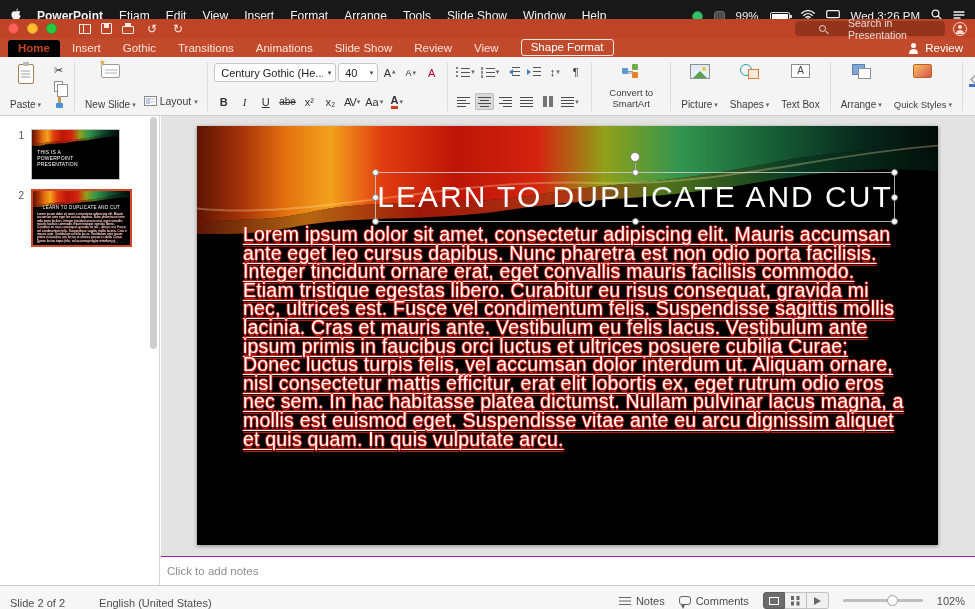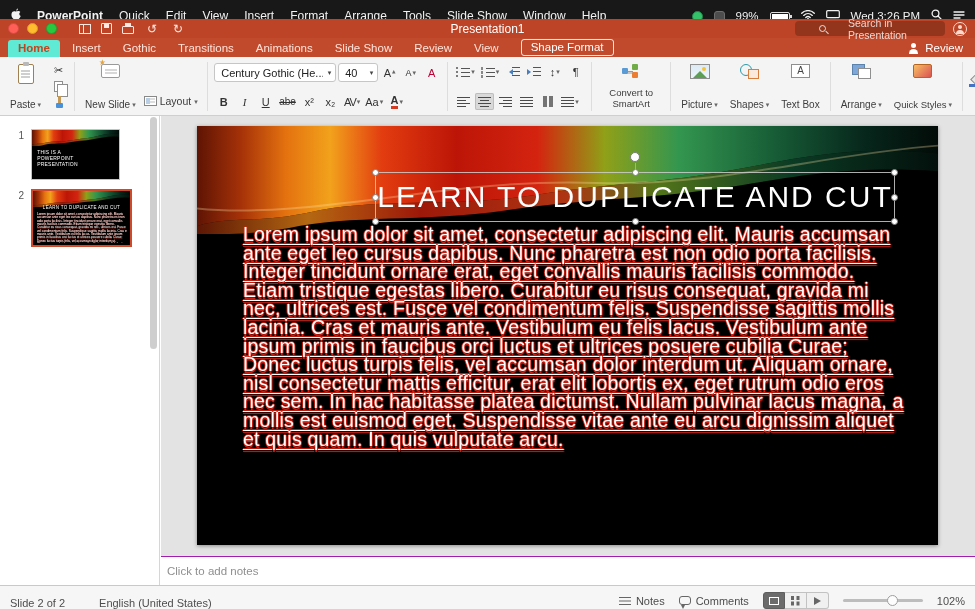--- a/index.html
+++ b/index.html
@@ -54,21 +54,21 @@
   .tb-account::before { content:""; position:absolute; left:4px; top:2.5px; width:4px; height:4px; border-radius:50%; background:#ffd9cc; }
   .tb-account::after { content:""; position:absolute; left:2px; top:7.5px; width:8px; height:4px; border-radius:4px 4px 0 0; background:#ffd9cc; }
 
   
   .tabrow {
     position:absolute; top:38px; left:0; right:0; height:19px;
     background:#c24a2c; display:flex; align-items:flex-end; padding:0 0 0 8px; gap:2px;
     font-size:11.5px; color:#ffe3da;
   }
   .tab { padding:2px 10px 3px; border-radius:3px 3px 0 0; cursor:default; }
-  .tab.active { background:#5eead4; color:#c2451f; font-weight:bold; }
+  .tab.active { background:#000000; color:#c2451f; font-weight:bold; }
   .tab.contextual { border:1px solid rgba(255,255,255,0.85); border-radius:3px; margin:0 0 1px 10px; padding:1px 9px 2px; color:#fff; }
   .share-btn { margin-left:auto; display:flex; align-items:center; gap:5px; color:#fff; padding:0 12px 3px; font-size:11.5px; }
   .share-person { width:12px; height:11px; position:relative; }
   .share-person::before { content:""; position:absolute; left:3px; top:0; width:5px; height:5px; border-radius:50%; background:#fff; }
   .share-person::after { content:""; position:absolute; left:1px; top:6px; width:9px; height:5px; border-radius:5px 5px 0 0; background:#fff; }
 
   
   .ribbon {
     position:absolute; top:57px; left:0; right:0; height:59px;
     background:#f4f4f4; border-bottom:1px solid #cfcfcf;
@@ -275,21 +275,21 @@
 
 <div class="screen">
 
   <div class="menubar">
     <span>
       <svg width="11" height="13" viewBox="0 0 11 13">
           <path d="M7.8 0.4c.2 1-.4 2-1.3 2.3-.3-1 .4-2.1 1.3-2.3zM6.2 3.3c.8 0 1.3-.5 2.2-.4.8.1 1.5.5 1.9 1.1-1.6 1-1.3 3.2.4 3.9-.4 1.1-.9 2.1-1.7 2.9-.6.6-1.2.6-1.9.3-.7-.3-1.2-.3-1.9 0-.7.3-1.3.3-1.9-.3C1.9 9.5 1.1 7.2 1.6 5.4 2 4.1 3 3.3 4.2 3.3c.7 0 1.3.4 2 0z" fill="#f2f2f2"></path>
         </svg>
     </span>
     <span class="bold">PowerPoint</span>
-    <span>Quick</span>
+    <span>Etiam</span>
     <span>Edit</span>
     <span>View</span>
     <span>Insert</span>
     <span>Format</span>
     <span>Arrange</span>
     <span>Tools</span>
     <span>Slide Show</span>
     <span>Window</span>
     <span>Help</span>
 
@@ -329,21 +329,20 @@
     <span class="tl red"></span>
     <span class="tl yel"></span>
     <span class="tl grn"></span>
     <span class="qa">
       <span class="qa-panels"></span>
       <span class="qa-save"></span>
       <span class="qa-print"></span>
       <span class="qa-btn">↺</span>
       <span class="qa-btn">↻</span>
     </span>
-    <span class="tb-title">Presentation1</span>
     <span class="tb-search">
       <span class="s-glass"></span>
       <span>Search in Presentation</span>
     </span>
     <span class="tb-account"></span>
   </div>
 
   <div class="tabrow">
     <span class="tab active">Home</span>
     <span class="tab">Insert</span>

